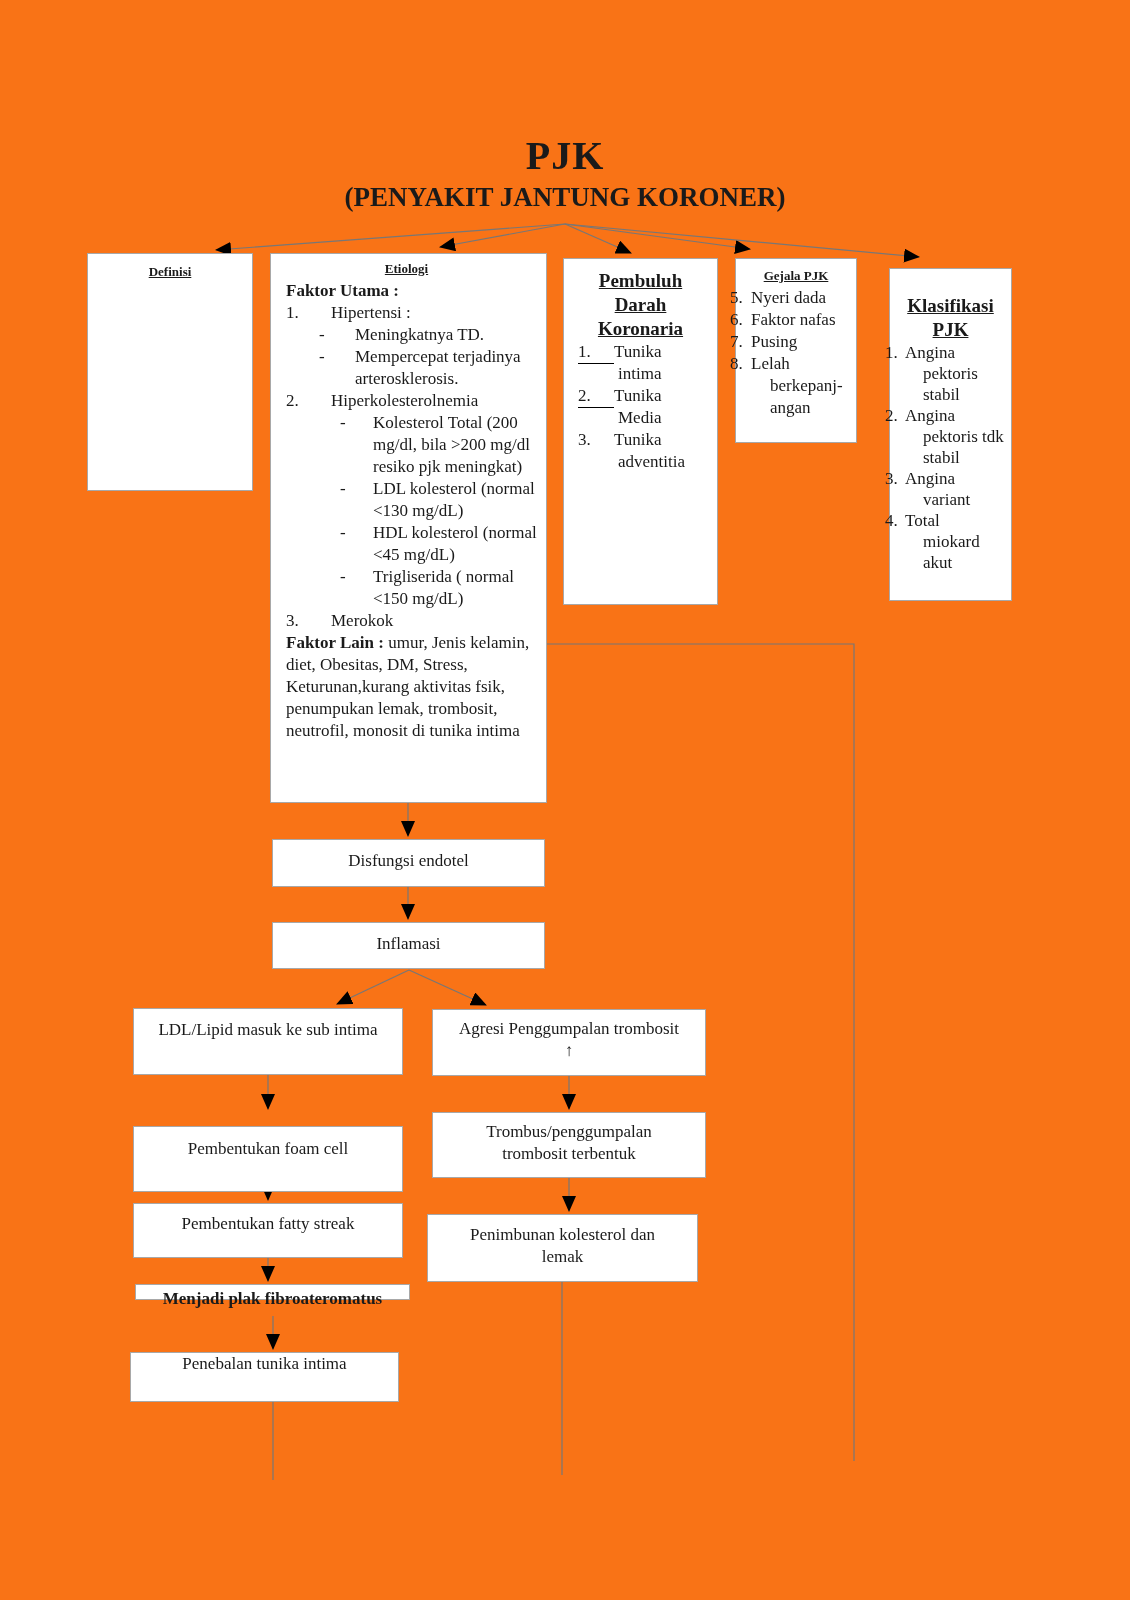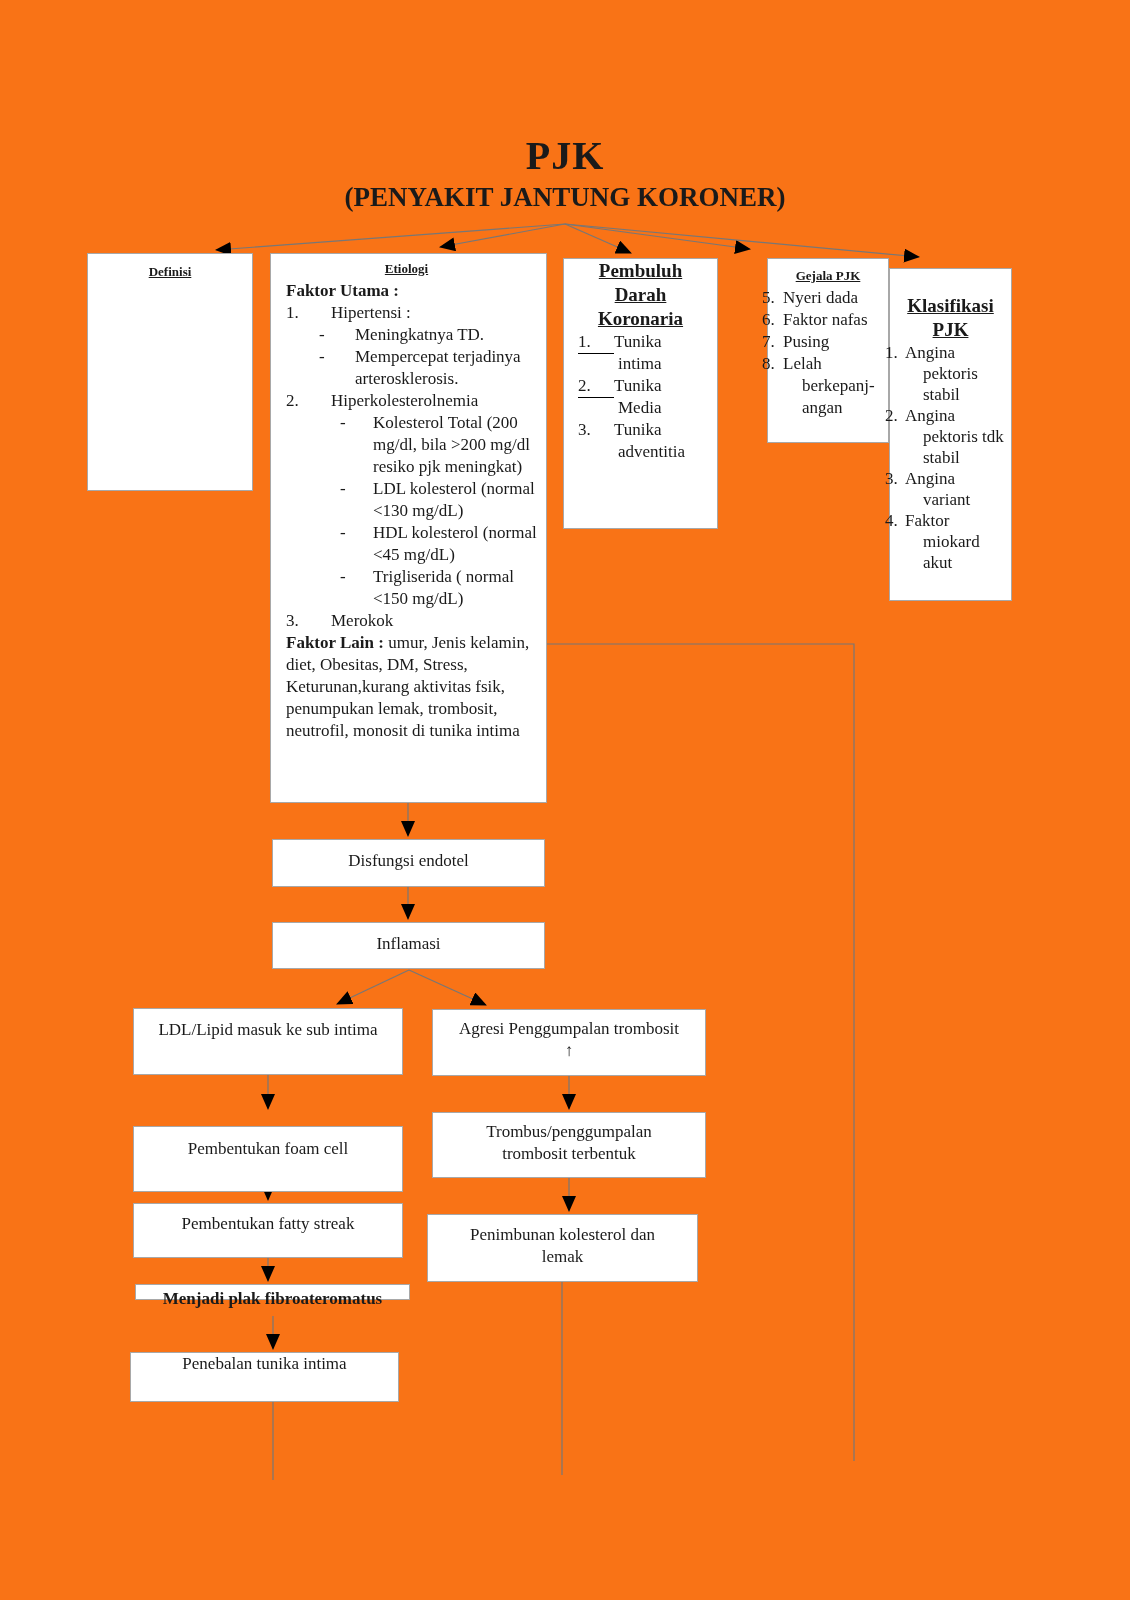--- a/index.html
+++ b/index.html
@@ -10,21 +10,21 @@
               font-size:40px;font-weight:bold;letter-spacing:1px;}
   #sub-title{position:absolute;left:0;top:182px;width:1130px;text-align:center;
              font-size:27px;font-weight:bold;}
   
   .box{position:absolute;border:1px solid #a8a8a8;background:#ffffff;box-sizing:border-box;
        font-size:17px;line-height:22px;}
   .box-title{font-weight:bold;text-decoration:underline;text-align:center;font-size:13px;line-height:23px;}
   
   #definisi-box{left:87px;top:253px;width:166px;height:238px;padding:6px 8px;line-height:21px;}
   #etiologi-box{left:270px;top:253px;width:277px;height:550px;padding:3px 4px 0 0;}
-  #pembuluh-box{left:563px;top:258px;width:155px;height:271px;}
+  #pembuluh-box{left:563px;top:258px;width:155px;height:347px;padding-top:10px;}
   #gejala-box{left:735px;top:258px;width:122px;height:185px;padding-top:5px;}
   #klasifikasi-box{left:889px;top:268px;width:123px;height:333px;padding-top:25px;line-height:21px;}
   .ptitle-line{display:block;font-weight:bold;text-decoration:underline;text-align:center;
                font-size:19px;line-height:24px;}
   
   #etiologi-list{padding-left:15px;}
   .lead{font-weight:bold;padding-left:15px;}
   .e-row{display:flex;}
   .e-col{flex:none;}
   .num .e-col{width:45px;}
@@ -179,21 +179,21 @@
         <div class="n-row">
           <span class="n-num">3.</span>
           <span class="n-body">
             <span class="n-line">Tunika</span>
             <span class="n-line cont">adventitia</span>
           </span>
         </div>
       </div>
   </div>
 
-  <div class="box" id="gejala-box" style="border-color: rgb(168, 168, 168); margin-left: 32px;">
+  <div class="box" id="gejala-box" style="border-color: rgb(168, 168, 168);">
     <div class="box-title">Gejala PJK</div>
     <div id="gejala-list">
         <div class="n-row">
           <span class="n-num">5.</span>
           <span class="n-body">
             <span class="n-line">Nyeri dada</span>
           </span>
         </div>
         <div class="n-row">
           <span class="n-num">6.</span>
@@ -243,21 +243,21 @@
         <div class="n-row">
           <span class="n-num">3.</span>
           <span class="n-body">
             <span class="n-line">Angina</span>
             <span class="n-line cont">variant</span>
           </span>
         </div>
         <div class="n-row">
           <span class="n-num">4.</span>
           <span class="n-body">
-            <span class="n-line">Faktor</span>
+            <span class="n-line">Total</span>
             <span class="n-line cont">miokard</span>
             <span class="n-line cont">akut</span>
           </span>
         </div>
       </div>
   </div>
 
   <div class="box flow-box" id="disfungsi-box" style="border-color: rgb(168, 168, 168);">
     <span class="fb-inner">Disfungsi endotel</span>
   </div>

